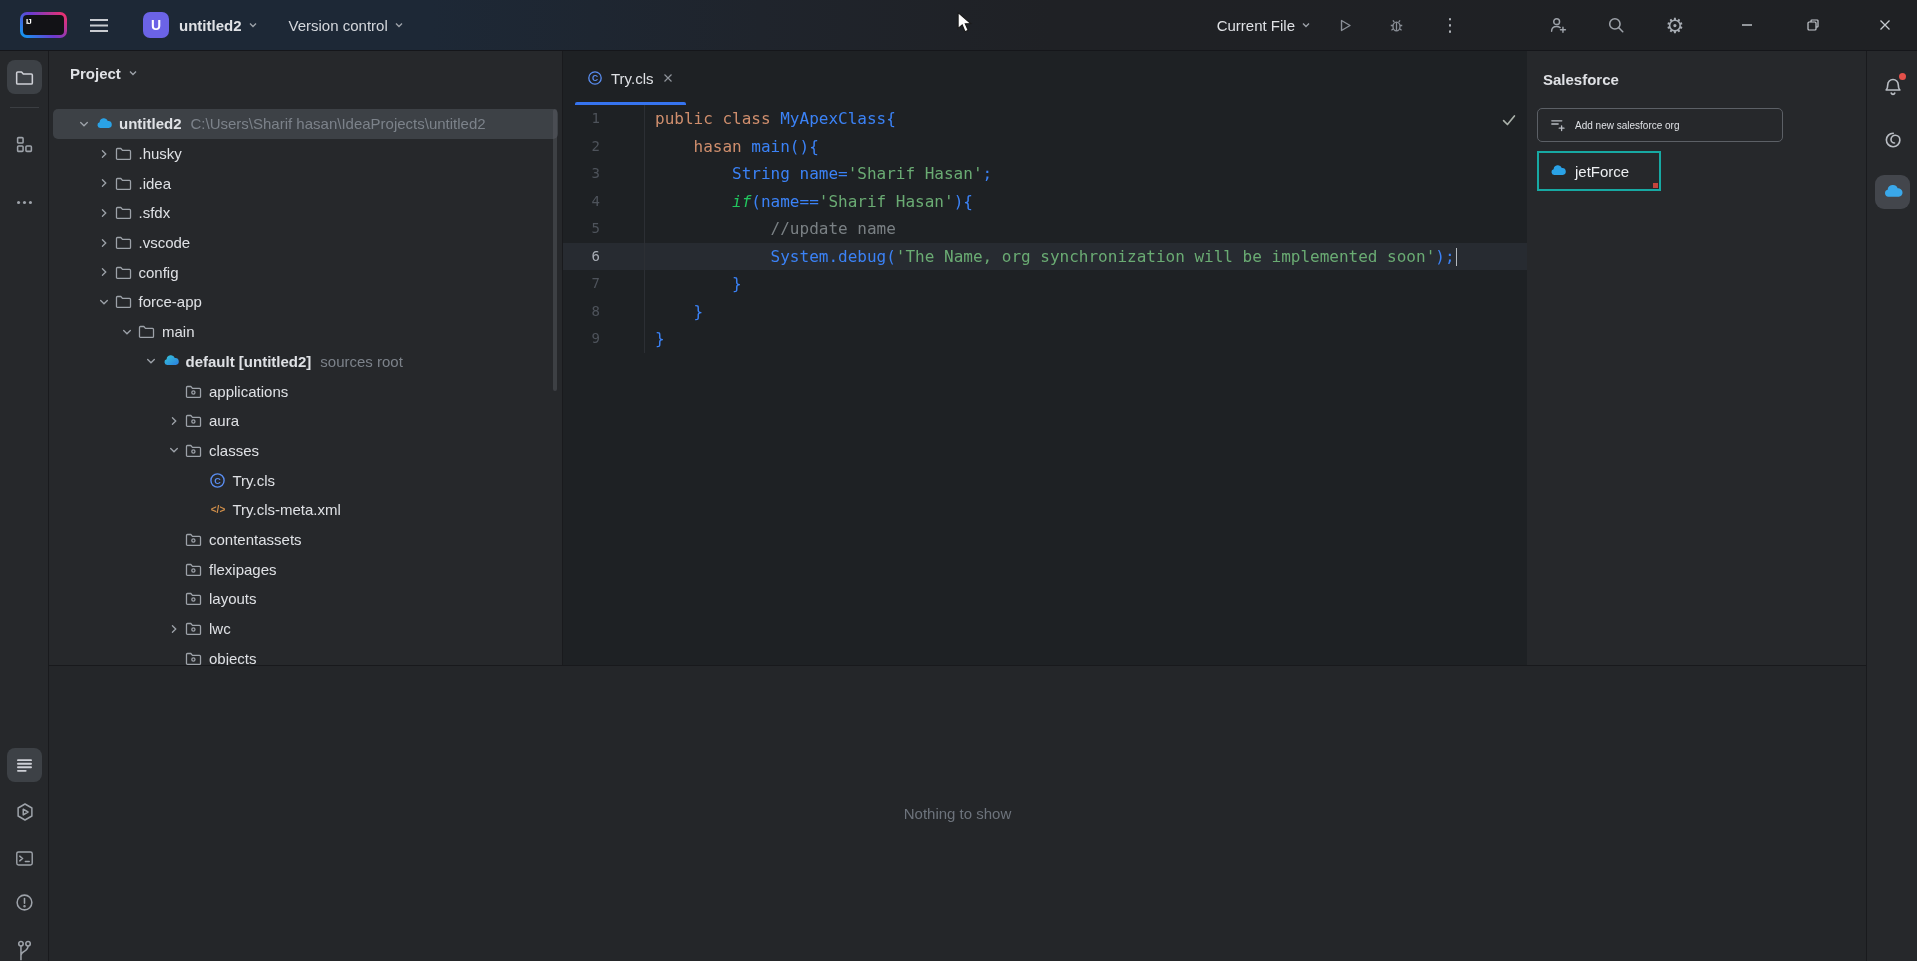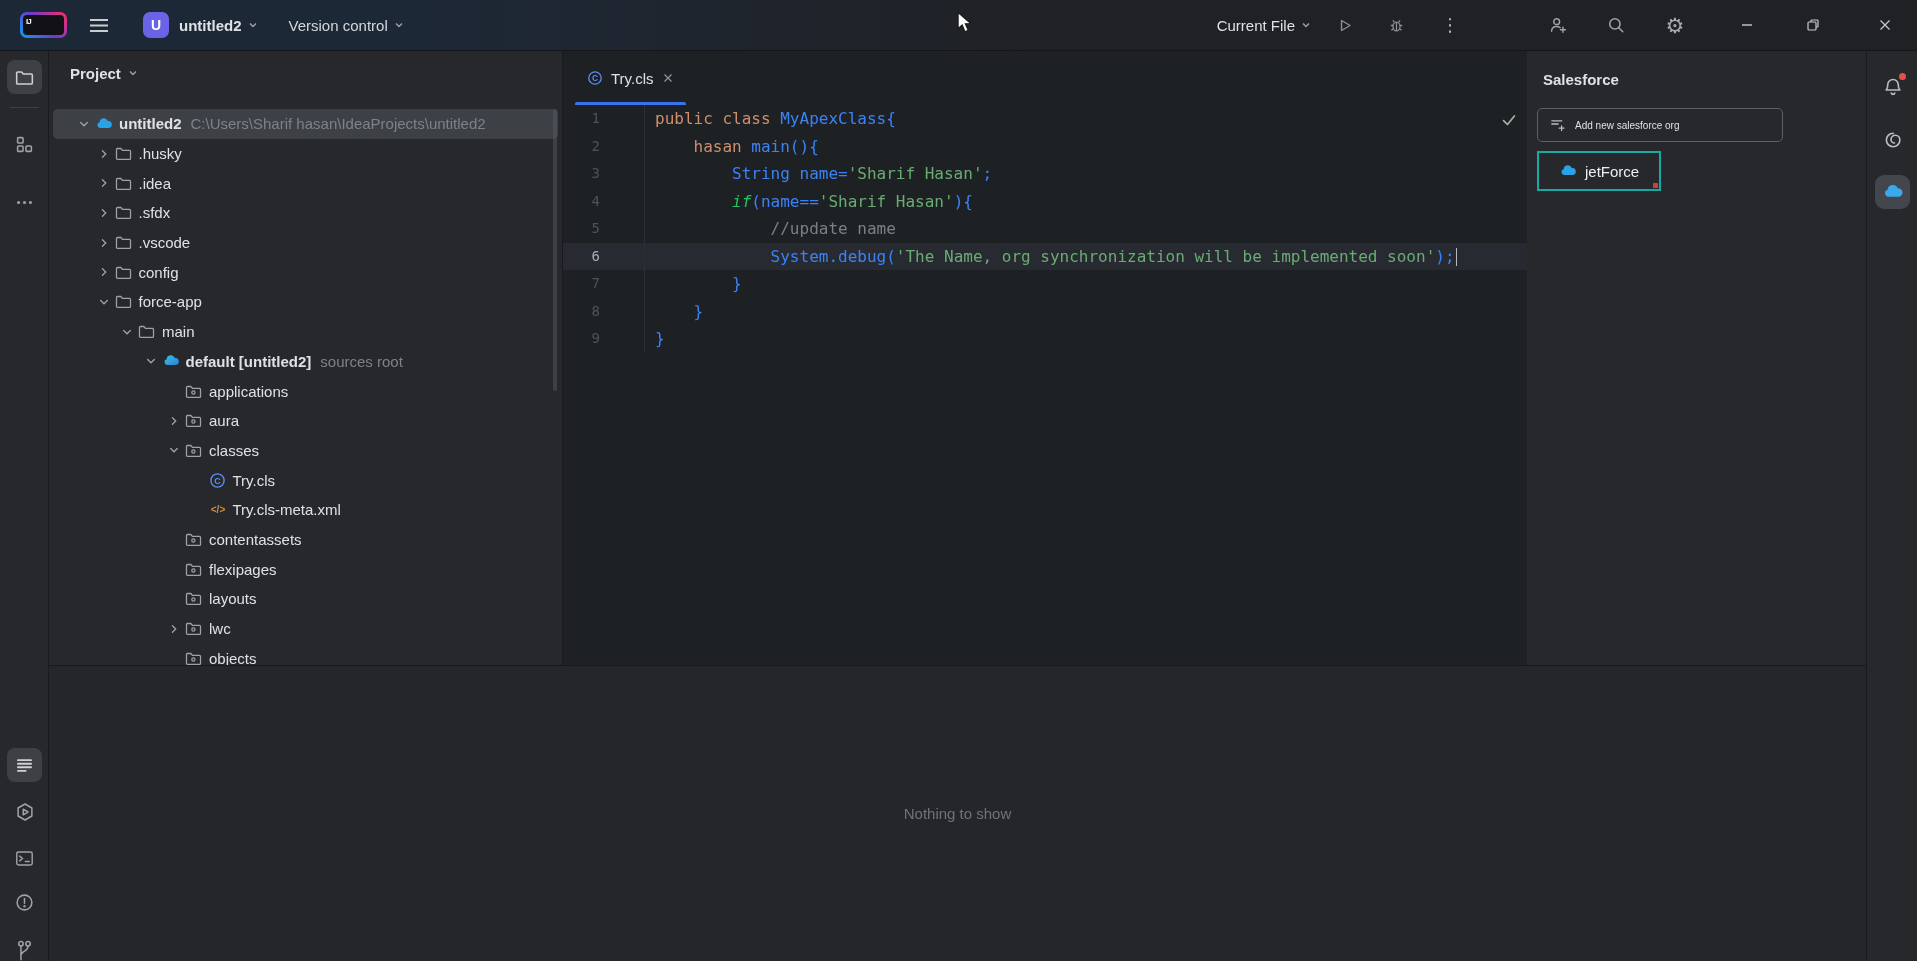--- a/index.html
+++ b/index.html
@@ -124,21 +124,21 @@
   #sf-title { padding:20px 0 0 16px; font-weight:600; color:#dfe1e5; }
   #add-org-btn {
     position:absolute; left:10px; top:57px; width:246px; height:34px;
     border:1px solid #5c6066; border-radius:5px; background:transparent;
     display:flex; align-items:center; gap:9px; padding:0 12px;
     color:#dfe1e5; font-size:10px; cursor:default;
   }
   #org-item {
     position:absolute; left:10px; top:100px; width:124px; height:40px;
     border:2px solid #17a9a3; display:flex; align-items:center; gap:8px;
-    padding:0 20px; color:#eceef1; cursor:default; background:#26282b;
+    padding:0 10px; color:#eceef1; cursor:default; background:#26282b;
   }
   #org-item .mod-dot { position:absolute; right:1px; bottom:1px; width:5px; height:5px; background:#c3443c; }
 
   
   #bottom-panel {
     position:absolute; left:49px; top:665px; width:1817px; height:296px;
     background:#242629; border-top:1px solid #18191c;
     display:flex; align-items:center; justify-content:center;
   }
   #empty-text { color:#6d737c; font-size:15px; }

